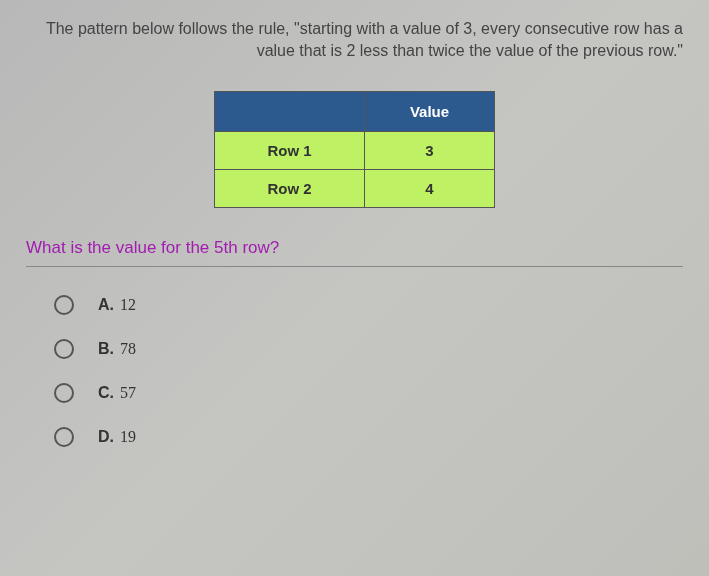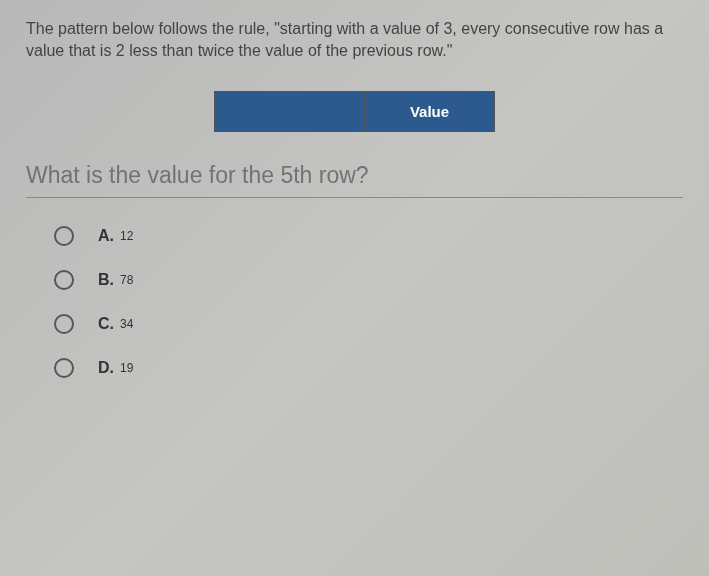--- a/index.html
+++ b/index.html
@@ -14,20 +14,21 @@
       font-family: Arial, Helvetica, sans-serif;
       color: #3a3a3a;
       padding: 18px 26px;
       position: relative;
     }
     .question-text {
       font-size: 16px;
       line-height: 1.4;
       color: #444;
       margin-bottom: 28px;
+      text-align: right;
     }
     .table-wrap {
       display: flex;
       justify-content: center;
       margin-bottom: 30px;
     }
     table {
       border-collapse: collapse;
       background: #bef264;
     }
@@ -54,22 +55,22 @@
     }
     td.rlabel {
       font-weight: bold;
       color: #333;
     }
     td.val {
       font-weight: bold;
       color: #333;
     }
     .subquestion {
-      font-size: 23px;
-      color: #737373;
+      font-size: 17px;
+      color: #a21caf;
       margin-bottom: 8px;
       margin-top: 18px;
     }
     .divider {
       border: none;
       border-top: 1px solid #888;
       margin-bottom: 28px;
     }
     .options {
       padding-left: 28px;
@@ -89,35 +90,44 @@
       background: transparent;
       flex-shrink: 0;
     }
     .opt-letter {
       font-weight: bold;
       font-size: 16px;
       color: #333;
       margin-right: 6px;
     }
     .opt-text {
-      font-size: 12px;
+      font-size: 16px;
       color: #333;
+      font-family: Liberation Serif, serif;
     }
   </style>
 </head>
 <body>
 
 <div class="question-text">The pattern below follows the rule, "starting with a value of 3, every consecutive row has a value that is 2 less than twice the value of the previous row."</div>
 
 <div class="table-wrap">
   <table>
     <tbody>
         <tr>
       <th class="blank col1"></th>
       <th class="col2">Value</th>
+    </tr>
+    <tr>
+      <td class="rlabel col1">Row 1</td>
+      <td class="val col2">3</td>
+    </tr>
+    <tr>
+      <td class="rlabel col1">Row 2</td>
+      <td class="val col2">4</td>
     </tr>
   </tbody>
     </table>
 </div>
 
 <div class="subquestion">What is the value for the 5th row?</div>
 <hr class="divider">
 
 <div class="options">
   <div class="option">
@@ -126,20 +136,20 @@
     <span class="opt-text">12</span>
   </div>
   <div class="option">
     <span class="radio"></span>
     <span class="opt-letter">B.</span>
     <span class="opt-text">78</span>
   </div>
   <div class="option">
     <span class="radio"></span>
     <span class="opt-letter">C.</span>
-    <span class="opt-text">34</span>
+    <span class="opt-text">57</span>
   </div>
   <div class="option">
     <span class="radio"></span>
     <span class="opt-letter">D.</span>
     <span class="opt-text">19</span>
   </div>
 </div>
 
 </body></html>

